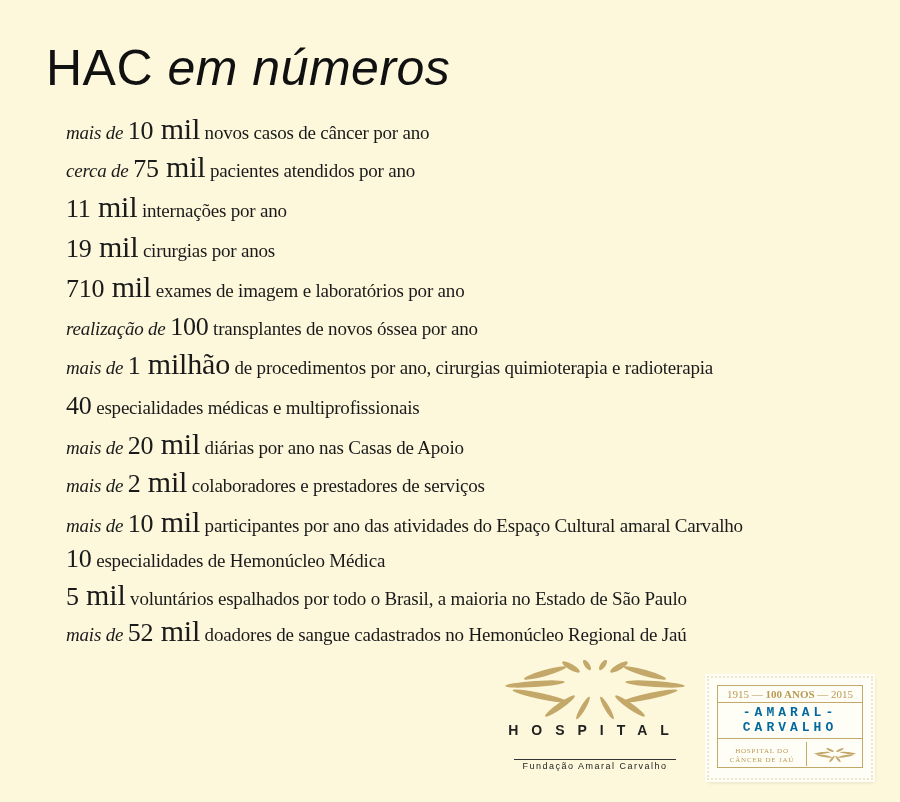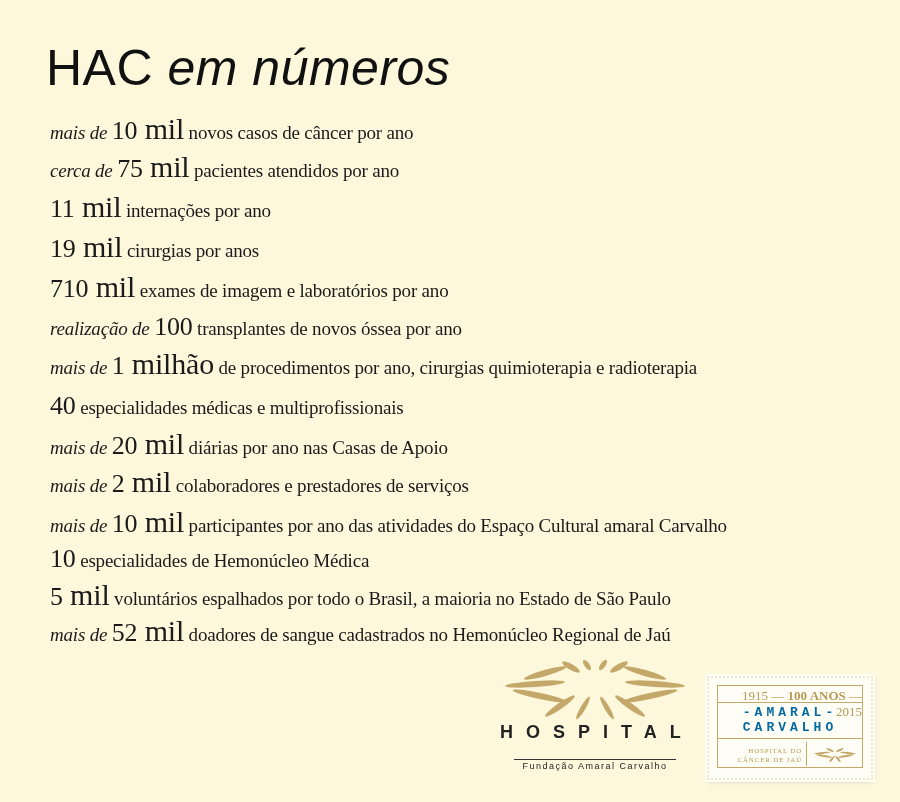--- a/index.html
+++ b/index.html
@@ -7,62 +7,62 @@
     width:900px; height:802px; background:#fdf8dc; position:relative; overflow:hidden;
     font-family: "DejaVu Serif", serif; color:#1a1a1a;
   }
   .title {
     position:absolute; left:46px; top:40px; font-size:50px; line-height:56px;
     font-family:Liberation Sans, sans-serif; color:#111; letter-spacing:0.5px;
   }
   .title .em { font-style:italic; }
   .lines { position:absolute; left:50px; top:112px; width:840px; }
   .line {
-    position:absolute; left:0; white-space:nowrap;
+    position:absolute; left:16px; white-space:nowrap;
     font-family:"Liberation Serif", serif; font-size:19px; color:#1a1a1a;
     font-style:italic; letter-spacing:-0.2px;
   }
   .line .num { font-style:normal; font-size:26px; font-family:"Liberation Serif", serif; }
   .line .unit { font-style:normal; font-size:30px; font-family:"Liberation Serif", serif; }
   .line .rest { font-style:normal; }
   .logo { position:absolute; left:500px; top:660px; width:190px; height:120px; }
   .logo .sun { position:absolute; left:5px; top:0; width:180px; height:60px; }
   .logo .hospital {
     position:absolute; left:0; top:62px; width:190px; text-align:center;
-    font-family:"Liberation Sans", sans-serif; font-size:18px; letter-spacing:13px; color:#222; font-weight:bold;
+    font-family:"Liberation Sans", sans-serif; font-size:14px; letter-spacing:13px; color:#222; font-weight:bold;
   }
   .logo .name {
     position:absolute; left:0; top:80px; width:190px; text-align:center;
     font-family:"Liberation Sans", sans-serif; font-size:17px; font-weight:bold; color:#c4a86a; letter-spacing:-0.3px;
   }
   .logo .rule { position:absolute; left:14px; top:99px; width:162px; height:1px; background:#333; }
   .logo .fund {
     position:absolute; left:0; top:101px; width:190px; text-align:center;
     font-family:"Liberation Sans", sans-serif; font-size:9px; font-weight:normal; letter-spacing:1.5px; color:#222;
   }
   .stamp {
     position:absolute; left:707px; top:676px; width:162px; height:100px; background:#fffef6;
     box-shadow:0 0 0 2px #fffef6, 1px 2px 4px rgba(0,0,0,0.15);
     border:2px dotted #ece6cc;
   }
   .stamp .frame {
     position:absolute; left:8px; top:7px; right:8px; bottom:10px; border:1.5px solid #c4a86a;
   }
   .stamp .years {
-    position:absolute; left:0; top:2px; width:100%; text-align:right;
-    font-family:"Liberation Serif", serif; font-size:13px; color:#b89a55;
+    position:absolute; left:0; top:2px; width:100%; text-align:center;
+    font-family:"Liberation Serif", serif; font-size:11px; color:#b89a55;
   }
   .stamp .years b { font-weight:bold; }
   .stamp .hr { position:absolute; left:0; right:0; height:1px; background:#c4a86a; }
   .stamp .big {
     position:absolute; left:0; width:100%; text-align:center;
     font-family:Liberation Mono, monospace; font-size:13px; font-weight:bold; color:#0369a1; letter-spacing:4px;
   }
   .stamp .small {
-    position:absolute; left:4px; top:61px; width:80px; text-align:right;
+    position:absolute; left:4px; top:61px; width:80px; text-align:center;
     font-family:"Liberation Serif", serif; font-size:7px; color:#b89a55; line-height:9px; letter-spacing:0.8px;
   }
   .stamp .vr { position:absolute; left:88px; top:56px; width:1px; height:24px; background:#c4a86a; }
   .stamp .minisun { position:absolute; left:96px; top:60px; width:42px; height:16px; }
 </style>
 </head>
 <body>
 
 <div class="title">
   <span>HAC</span>

